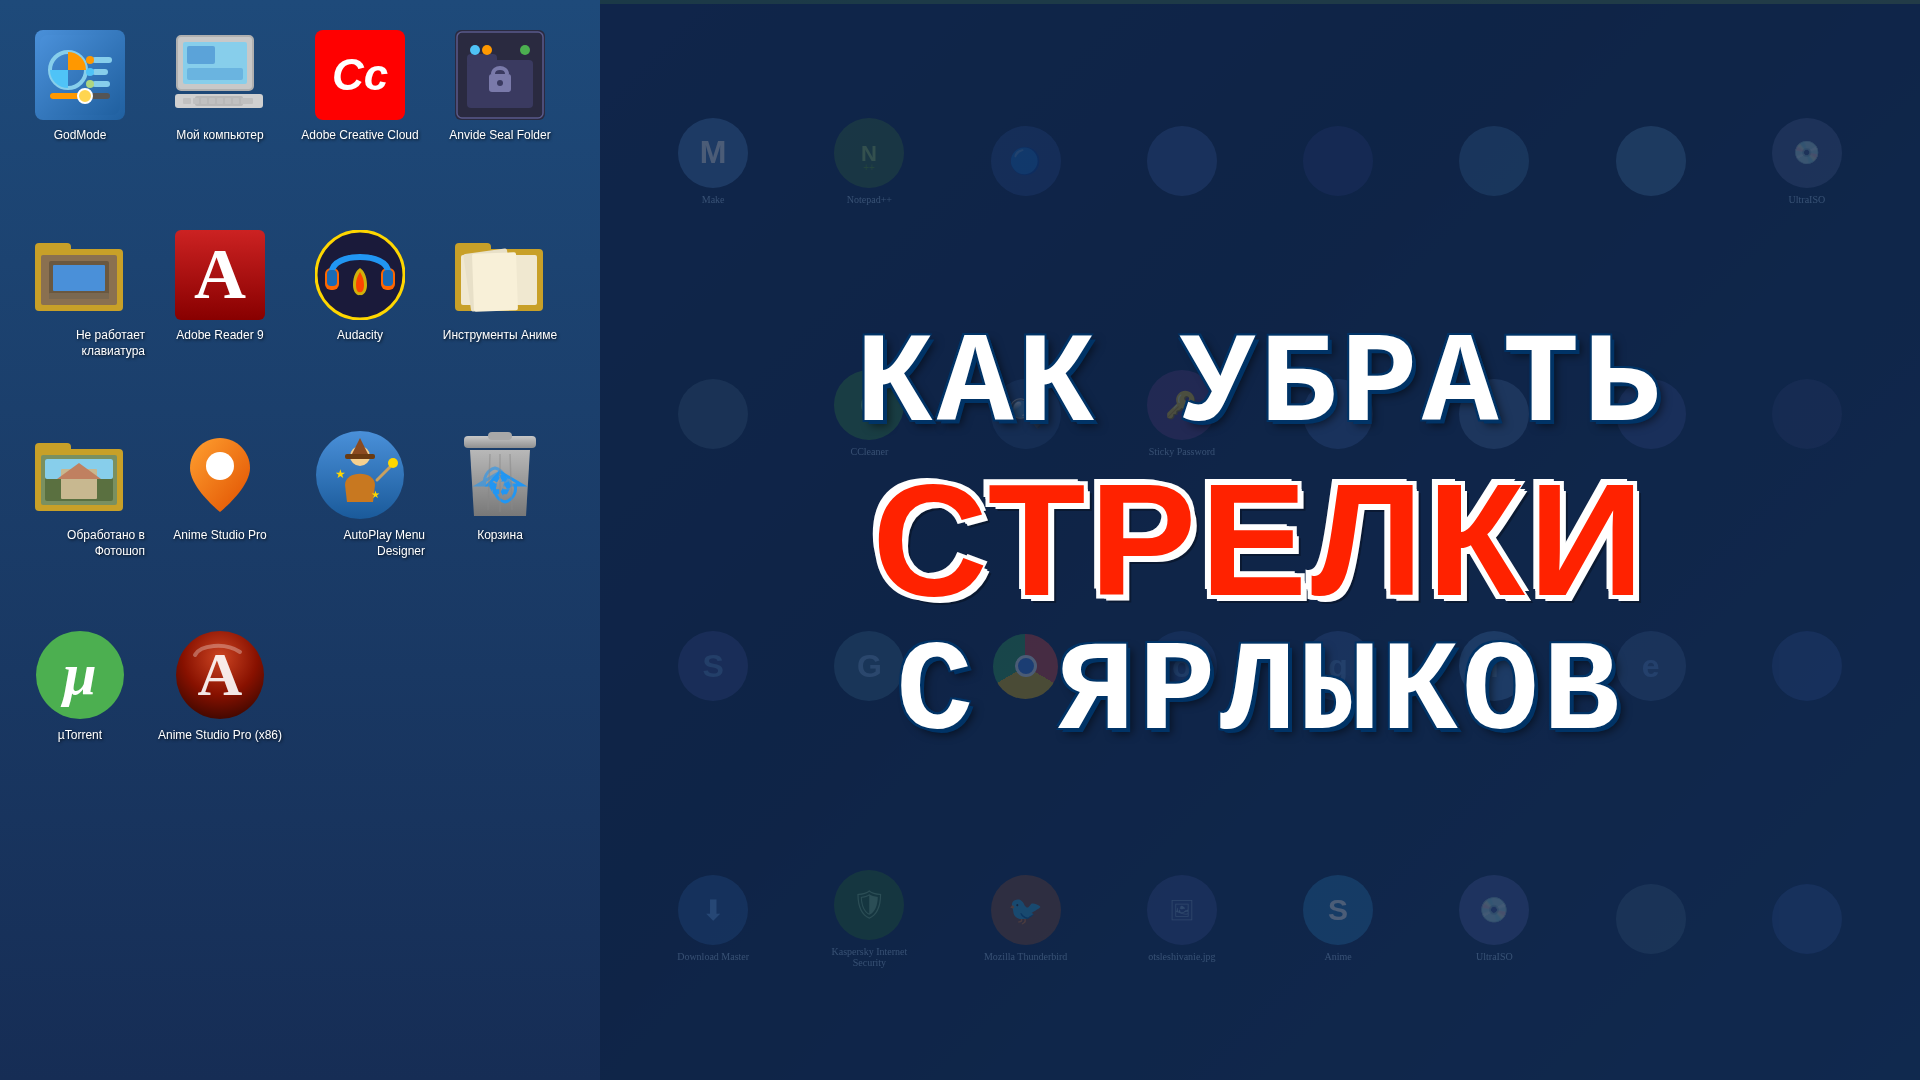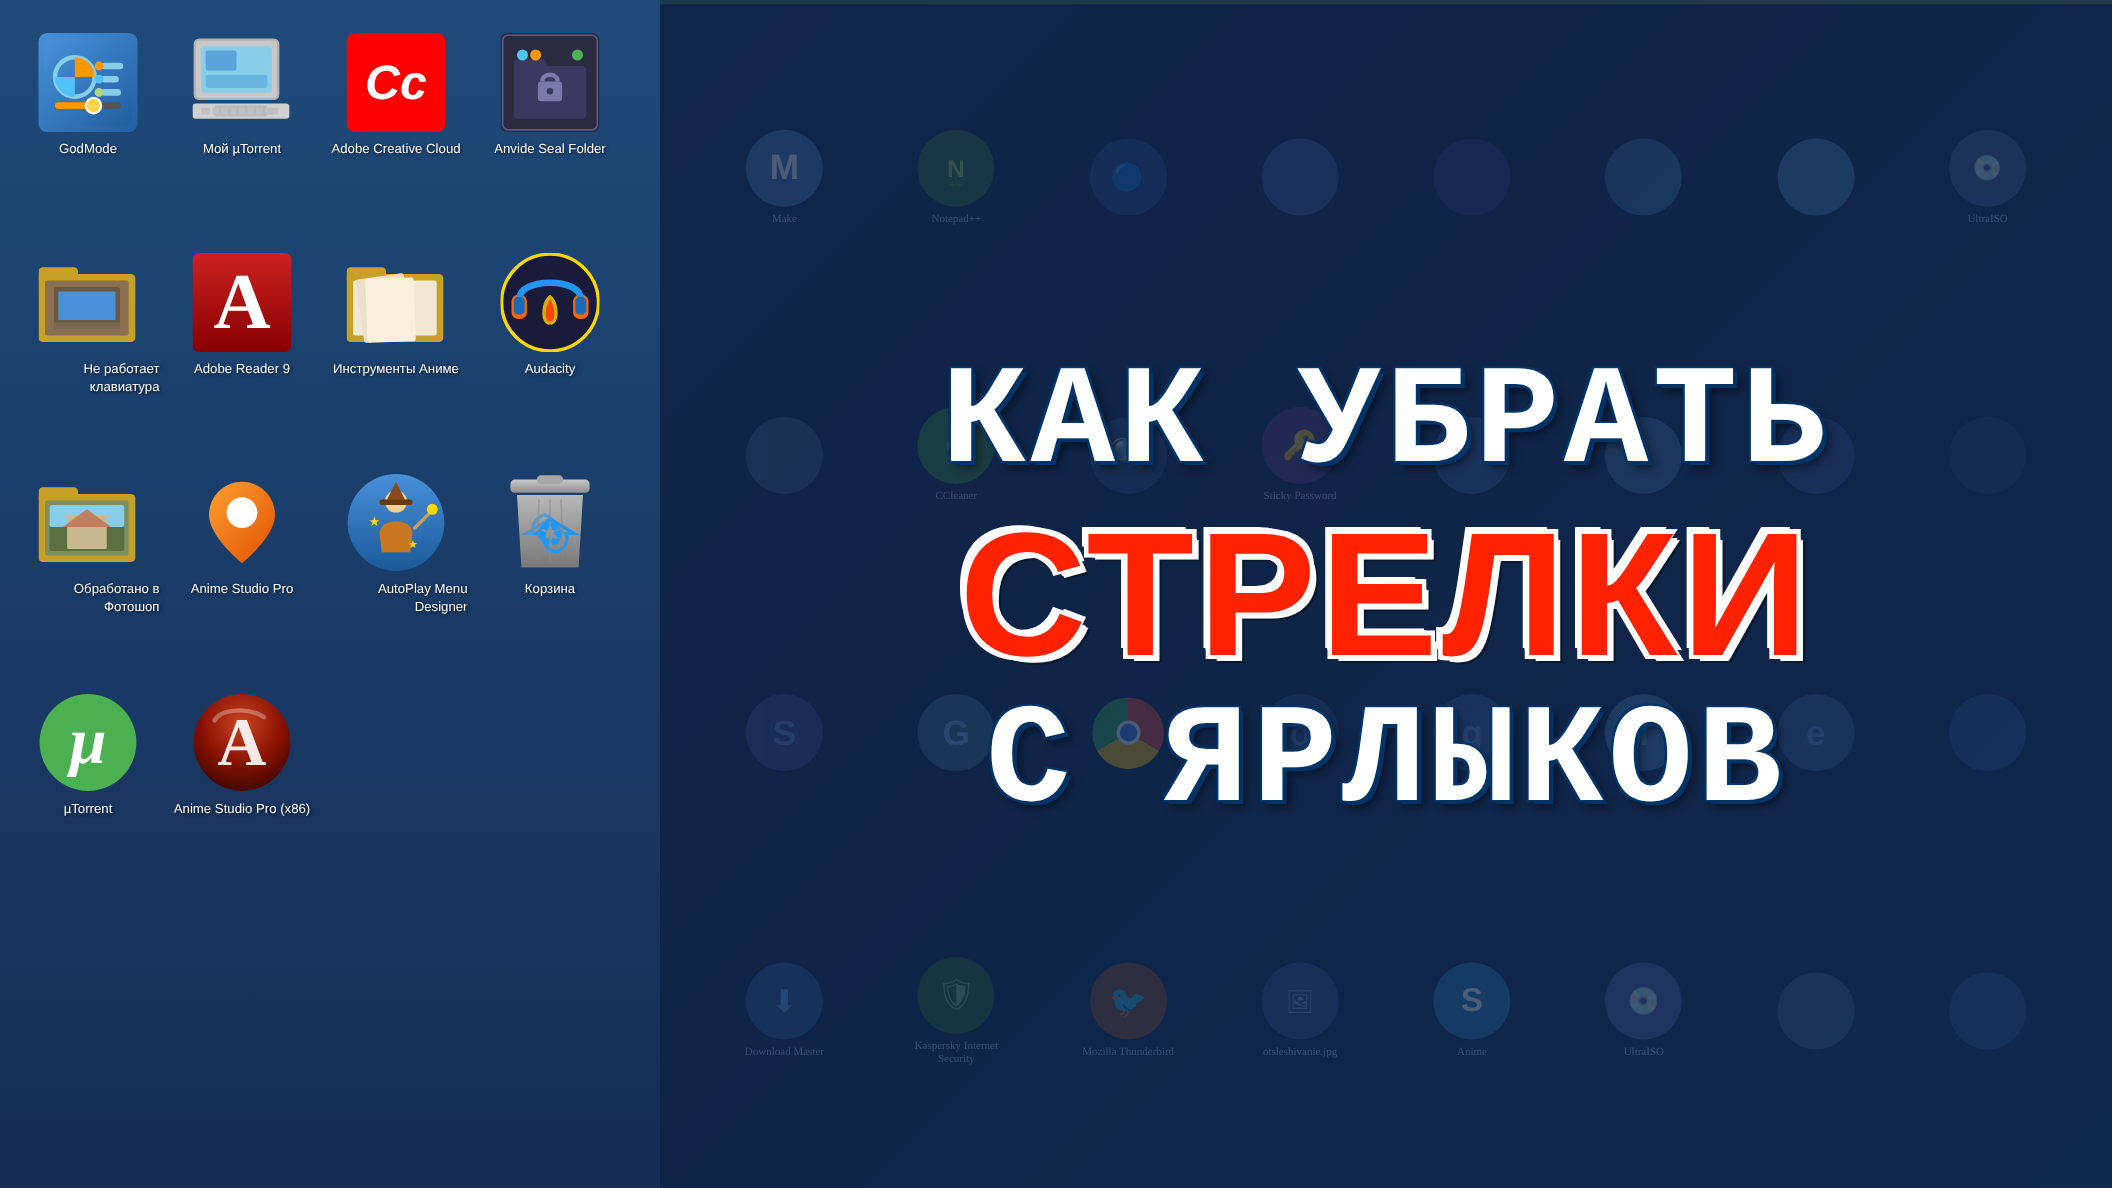--- a/index.html
+++ b/index.html
@@ -260,21 +260,21 @@
         <rect x="42" y="64" width="6" height="6" rx="1" fill="#c0c0c0"></rect>
         <rect x="50" y="64" width="6" height="6" rx="1" fill="#c0c0c0"></rect>
         <rect x="58" y="64" width="6" height="6" rx="1" fill="#c0c0c0"></rect>
         <rect x="66" y="64" width="12" height="6" rx="1" fill="#c0c0c0"></rect>
 
         <rect x="12" y="12" width="28" height="18" rx="2" fill="#5ba3d9"></rect>
         <rect x="44" y="12" width="24" height="18" rx="2" fill="#87ceeb"></rect>
         <rect x="12" y="34" width="56" height="12" rx="2" fill="#6ab4e0"></rect>
       </svg>
     </div>
-    <span class="icon-label">Мой µTorrent</span>
+    <span class="icon-label">Мой компьютер</span>
   </div>
 
   <div class="desktop-icon">
     <div class="icon-img">
       <svg width="90" height="90" viewBox="0 0 90 90">
         <rect width="90" height="90" rx="8" fill="#ff0000"></rect>
 
         <text x="45" y="60" font-family="Arial, sans-serif" font-size="44" font-weight="bold" fill="white" text-anchor="middle" font-style="italic">Cc</text>
       </svg>
     </div>
@@ -330,53 +330,53 @@
         </defs>
 
         <text x="45" y="68" font-family="Times New Roman, serif" font-size="72" font-weight="bold" fill="white" text-anchor="middle">A</text>
       </svg>
     </div>
     <span class="icon-label">Adobe Reader 9</span>
   </div>
 
   <div class="desktop-icon">
     <div class="icon-img">
+      <svg width="90" height="90" viewBox="0 0 90 90">
+        <circle cx="45" cy="45" r="44" fill="#1a1a3a"></circle>
+        <circle cx="45" cy="45" r="44" fill="none" stroke="#ffd700" stroke-width="3"></circle>
+
+        <rect x="10" y="38" width="14" height="22" rx="6" fill="#ff6600"></rect>
+
+        <rect x="66" y="38" width="14" height="22" rx="6" fill="#ff6600"></rect>
+
+        <path d="M17 42 C17 22 73 22 73 42" fill="none" stroke="#2196f3" stroke-width="6"></path>
+
+        <rect x="12" y="40" width="10" height="16" rx="4" fill="#1a6ab5"></rect>
+
+        <rect x="68" y="40" width="10" height="16" rx="4" fill="#1a6ab5"></rect>
+
+        <path d="M38 55 C38 45 42 40 45 38 C48 40 52 45 52 55 C52 62 48 66 45 65 C42 66 38 62 38 55Z" fill="#ffd700" opacity="0.8"></path>
+        <path d="M41 55 C41 48 44 44 45 42 C46 44 49 48 49 55 C49 60 47 63 45 62 C43 63 41 60 41 55Z" fill="#ff4500"></path>
+      </svg>
+    </div>
+    <span class="icon-label">Audacity</span>
+  </div>
+
+  <div class="desktop-icon">
+    <div class="icon-img">
       <svg width="90" height="80" viewBox="0 0 90 80">
         <rect x="0" y="14" width="88" height="62" rx="4" fill="#c8a028"></rect>
         <rect x="0" y="8" width="36" height="14" rx="4" fill="#c8a028"></rect>
         <rect x="6" y="20" width="76" height="50" rx="2" fill="#f0e8d0"></rect>
 
         <rect x="12" y="16" width="44" height="58" rx="2" fill="#e8e0c8" transform="rotate(-8 34 45)"></rect>
         <rect x="18" y="18" width="44" height="58" rx="2" fill="#f8f0d8" transform="rotate(-2 40 47)"></rect>
       </svg>
     </div>
     <span class="icon-label">Инструменты Аниме</span>
-  </div>
-
-  <div class="desktop-icon">
-    <div class="icon-img">
-      <svg width="90" height="90" viewBox="0 0 90 90">
-        <circle cx="45" cy="45" r="44" fill="#1a1a3a"></circle>
-        <circle cx="45" cy="45" r="44" fill="none" stroke="#ffd700" stroke-width="3"></circle>
-
-        <rect x="10" y="38" width="14" height="22" rx="6" fill="#ff6600"></rect>
-
-        <rect x="66" y="38" width="14" height="22" rx="6" fill="#ff6600"></rect>
-
-        <path d="M17 42 C17 22 73 22 73 42" fill="none" stroke="#2196f3" stroke-width="6"></path>
-
-        <rect x="12" y="40" width="10" height="16" rx="4" fill="#1a6ab5"></rect>
-
-        <rect x="68" y="40" width="10" height="16" rx="4" fill="#1a6ab5"></rect>
-
-        <path d="M38 55 C38 45 42 40 45 38 C48 40 52 45 52 55 C52 62 48 66 45 65 C42 66 38 62 38 55Z" fill="#ffd700" opacity="0.8"></path>
-        <path d="M41 55 C41 48 44 44 45 42 C46 44 49 48 49 55 C49 60 47 63 45 62 C43 63 41 60 41 55Z" fill="#ff4500"></path>
-      </svg>
-    </div>
-    <span class="icon-label">Audacity</span>
   </div>
 
   <div class="desktop-icon">
     <div class="icon-img">
       <svg width="90" height="80" viewBox="0 0 90 80">
         <rect x="0" y="14" width="88" height="62" rx="4" fill="#c8a028"></rect>
         <rect x="0" y="8" width="36" height="14" rx="4" fill="#c8a028"></rect>
         <rect x="6" y="20" width="76" height="50" rx="2" fill="#7a9060"></rect>
 
         <rect x="10" y="24" width="68" height="42" rx="2" fill="#5a7040"></rect>

